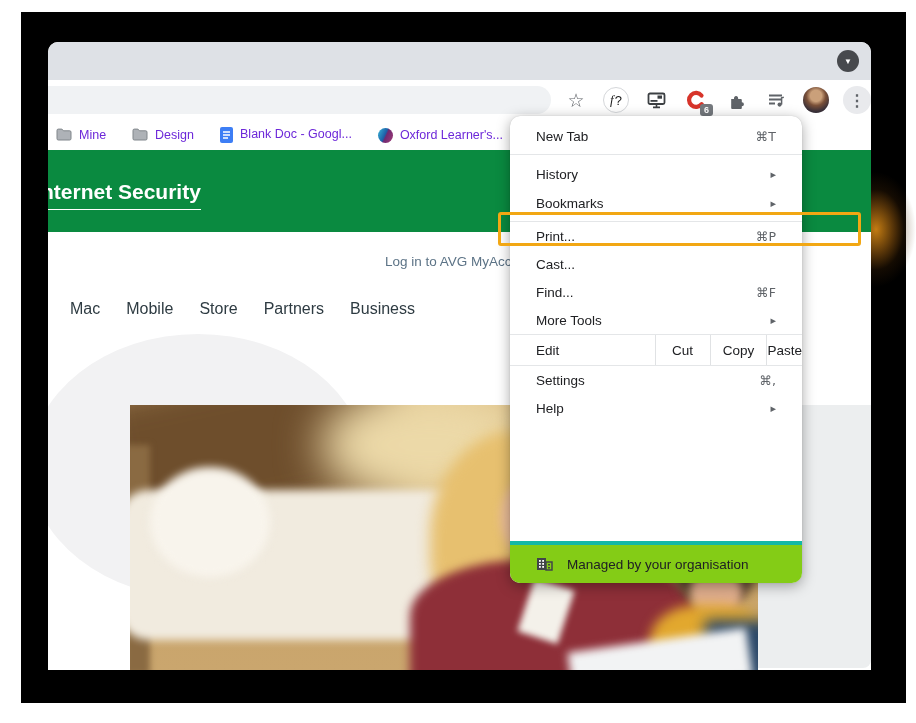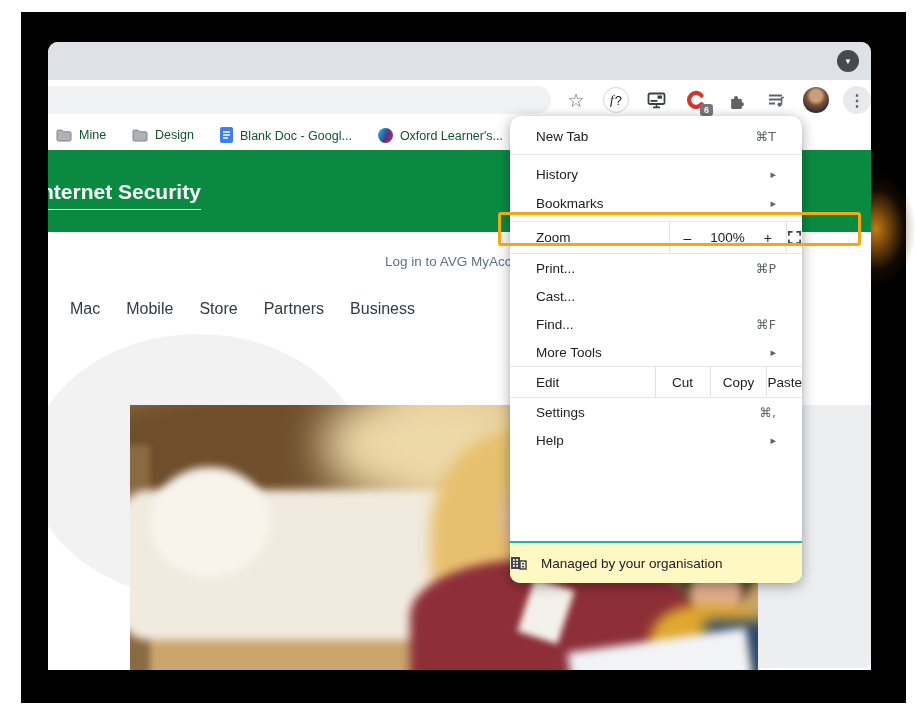--- a/index.html
+++ b/index.html
@@ -33,21 +33,21 @@
   .fq-circle i { font-family:"Liberation Serif", serif; font-style:italic; margin-right:1px; }
   .badge { position:absolute; right:-4px; bottom:-3px; min-width:13px; height:12px; background:#75797E; color:#fff;
            font-size:9px; font-weight:bold; border-radius:3px; display:flex; align-items:center; justify-content:center; padding:0 2px; }
   .avatar { width:26px; height:26px; border-radius:50%;
             background: radial-gradient(circle at 50% 34%, #caa07a 0 26%, #7a5038 45%, #3a3038 72%, #23202a 100%); }
   .dots-btn { width:28px; height:28px; border-radius:50%; background:#E9EAED; color:#5F6368;
               display:flex; align-items:center; justify-content:center; font-size:16px; font-weight:bold; }
 
   .bookmarksbar { position:absolute; left:0; top:78px; width:100%; height:30px; background:#fff;
                   display:flex; align-items:center; gap:26px; padding-left:8px; }
-  .bm-item { display:flex; align-items:flex-end; gap:7px; font-size:12.5px; color:#14532d; }
+  .bm-item { display:flex; align-items:flex-start; gap:7px; font-size:12.5px; color:#6d28d9; }
   .docs-ico { width:13px; height:16px; }
   .oxford-ico { width:15px; height:15px; border-radius:50%;
                 background: linear-gradient(115deg,#39b7d8 0%,#1d5fa8 46%,#6f2a72 54%,#a23b77 100%); }
 
   
   .green-header { position:absolute; left:0; top:108px; width:100%; height:82px; background:#0A8A40; }
   .hero-title { position:absolute; left:-7px; top:30px; color:#fff; font-size:21px; font-weight:bold;
                 border-bottom:1.5px solid #fff; padding-bottom:5px; white-space:nowrap; }
   .login-link { position:absolute; left:337px; top:212px; font-size:13.5px; color:#5C7386; white-space:nowrap; }
   .site-nav { position:absolute; left:22px; top:258px; display:flex; gap:26px; font-size:16px; color:#2E3B42; }
@@ -91,22 +91,22 @@
   .grid-row .cell { display:flex; align-items:center; justify-content:center; border-left:1px solid #E0E2E4; }
   .grid-row .cell-label { width:170px; justify-content:flex-start; padding-left:26px; border-left:none; }
   .zoom-controls { width:125px; display:flex; align-items:center; justify-content:space-between; padding:0 14px; border-left:1px solid #E0E2E4; }
   .zoom-controls .zbtn { color:#202124; font-size:14px; }
   .zoom-fs { flex:1; display:flex; align-items:center; justify-content:center; border-left:1px solid #E0E2E4; }
   .edit-row .cell-label { width:162px; }
   .edit-cell { width:63px; }
   .edit-cell2 { width:65px; }
   .edit-cell3 { flex:1; }
 
-  .menu-footer { position:absolute; left:0; bottom:0; width:100%; height:42px; background:#fef9c3;
-                 border-top:2px solid #14b8a6; border-radius:0 0 10px 10px; display:flex; align-items:center; gap:14px; }
+  .menu-footer { position:absolute; left:0; bottom:0; width:100%; height:42px; background:#84cc16;
+                 border-top:4px solid #14b8a6; border-radius:0 0 10px 10px; display:flex; align-items:center; gap:14px; padding-left:26px; }
 </style>
 </head>
 <body>
 
 <div class="stage">
   <div class="backdrop"></div>
   <div class="glow"></div>
 
   <div class="window">
 
@@ -224,33 +224,20 @@
       <div class="mrow history-row">
         <span>History</span>
         <span class="subarrow">▸</span>
       </div>
       <div class="mrow">
         <span>Bookmarks</span>
         <span class="subarrow">▸</span>
       </div>
       <div class="msep" style="margin-bottom:0;"></div>
 
-      <div class="grid-row" style="border-top:none;">
-        <div class="cell cell-label">Zoom</div>
-        <div class="zoom-controls">
-          <span class="zbtn">–</span>
-          <span>100%</span>
-          <span class="zbtn">+</span>
-        </div>
-        <div class="zoom-fs">
-          <svg width="15" height="15" viewBox="0 0 16 16">
-            <path d="M2 6V2h4 M10 2h4v4 M14 10v4h-4 M6 14H2v-4" fill="none" stroke="#3C4043" stroke-width="1.8"></path>
-          </svg>
-        </div>
-      </div>
 
       <div class="mrow">
         <span>Print...</span>
         <span class="shortcut">⌘P</span>
       </div>
       <div class="mrow">
         <span>Cast...</span>
       </div>
       <div class="mrow">
         <span>Find...</span>

